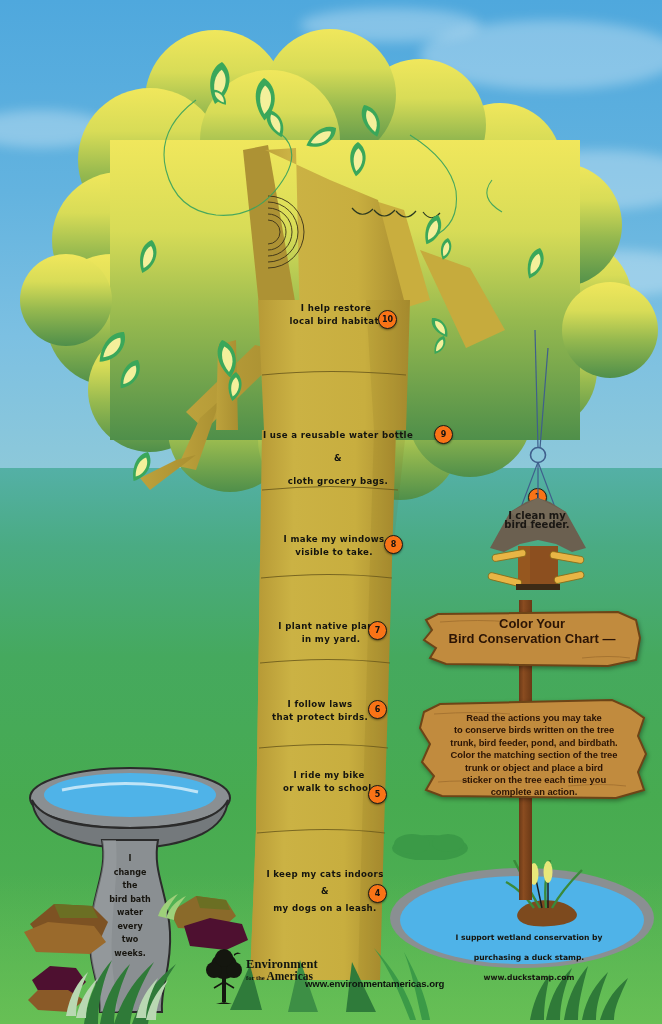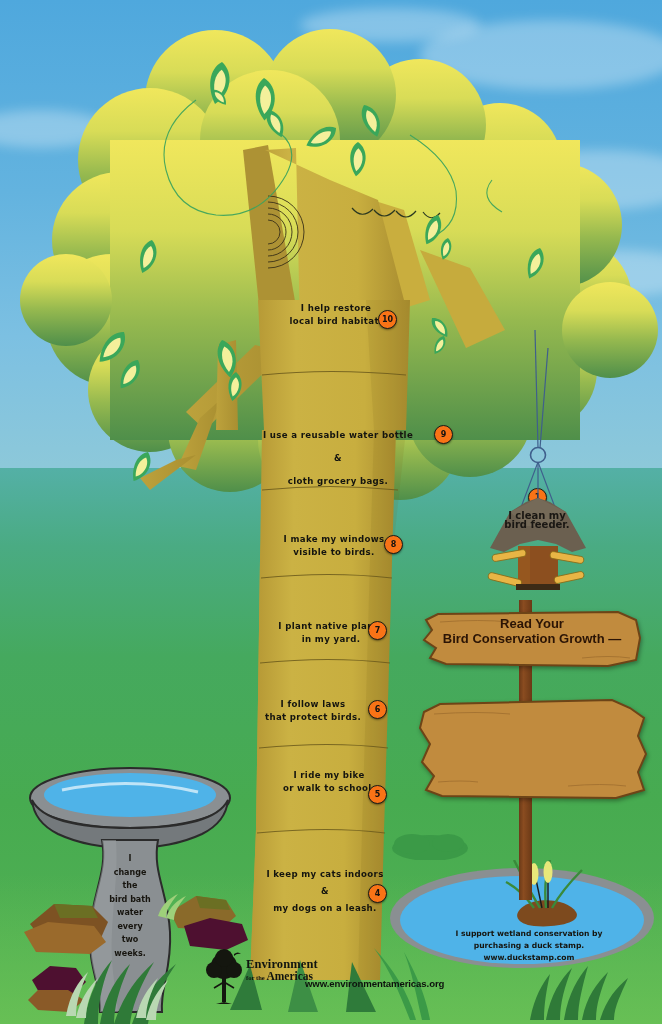--- a/index.html
+++ b/index.html
@@ -102,21 +102,21 @@
     text-align:center; color:#17150f;
     font-family:"DejaVu Sans", sans-serif;
     font-size:8px; font-weight:700; line-height:13.5px;
     white-space:pre-line; width:56px;
   }
   
   .pond-txt {
     position:absolute; z-index:6;
     text-align:center; color:#16150f;
     font-family:"DejaVu Sans", sans-serif;
-    font-size:7.6px; font-weight:700; line-height:12px;
+    font-size:7.6px; font-weight:700; line-height:20px;
     white-space:pre-line; width:210px;
   }
   
   .logo-wrap {
     position:absolute; left:204px; top:952px; z-index:8;
     display:flex; align-items:flex-start;
   }
   .logo-text {
     margin-left:2px; line-height:1;
     font-family:"Liberation Serif", serif;
@@ -354,28 +354,28 @@
   <div class="trunk-line" style="left:241px;top:302px;">I help restore
 local bird habitat.</div>
   <div class="badge" style="left:378px;top:310px;">10</div>
 
   <div class="trunk-line" style="left:243px;top:424px;line-height:23px;">I use a reusable water bottle
 &amp;
 cloth grocery bags.</div>
   <div class="badge" style="left:434px;top:425px;">9</div>
 
   <div class="trunk-line" style="left:239px;top:533px;">I make my windows
-visible to birds.</div>
+visible to take.</div>
   <div class="badge" style="left:384px;top:535px;">8</div>
 
   <div class="trunk-line" style="left:236px;top:620px;">I plant native plants
 in my yard.</div>
   <div class="badge" style="left:368px;top:621px;">7</div>
 
-  <div class="trunk-line" style="left:218px;top:698px;">I follow laws
+  <div class="trunk-line" style="left:225px;top:698px;">I follow laws
 that protect birds.</div>
   <div class="badge" style="left:368px;top:700px;">6</div>
 
   <div class="trunk-line" style="left:234px;top:769px;">I ride my bike
 or walk to school.</div>
   <div class="badge" style="left:368px;top:785px;">5</div>
 
   <div class="trunk-line" style="left:230px;top:866px;line-height:17px;">I keep my cats indoors
 &amp;
 my dogs on a leash.</div>
@@ -412,31 +412,38 @@
 
   <div class="sign-post"></div>
 
   <svg class="sign" style="left:422px;top:608px;width:222px;height:62px;" viewBox="0 0 222 62">
     <path d="M4,12 L16,6 L196,4 L214,12 L218,30 L214,52 L186,58 L24,56 L8,50 L14,40 L2,32 L10,22 Z" fill="#c18b3e" stroke="#6d4417" stroke-width="2"></path>
     <g stroke="#9a6a2c" stroke-width="1" opacity="0.7" fill="none">
       <path d="M18,14 q40,-3 70,0"></path>
       <path d="M160,50 q28,-3 48,0"></path>
     </g>
   </svg>
-  <div class="sign-txt sign1-l1" style="left:432px;top:616px;width:200px;">Read Your</div>
-  <div class="sign-txt sign1-l2" style="left:428px;top:631px;width:208px;">Bird Conservation Growth —</div>
+  <div class="sign-txt sign1-l1" style="left:432px;top:616px;width:200px;">Color Your</div>
+  <div class="sign-txt sign1-l2" style="left:428px;top:631px;width:208px;">Bird Conservation Chart —</div>
 
   <svg class="sign" style="left:418px;top:696px;width:232px;height:108px;" viewBox="0 0 232 108">
     <path d="M6,16 L22,8 L194,4 L212,12 L226,22 L220,40 L228,58 L220,76 L226,94 L198,102 L24,100 L8,94 L16,80 L4,66 L12,48 L2,32 Z" fill="#c18b3e" stroke="#6d4417" stroke-width="2"></path>
     <g stroke="#9a6a2c" stroke-width="1" opacity="0.7" fill="none">
       <path d="M16,18 q44,-3 76,0"></path>
       <path d="M150,90 q34,-3 58,0"></path>
       <path d="M20,86 q24,-2 40,0"></path>
     </g>
   </svg>
+  <div class="sign-txt sign2-body" style="left:420px;top:712px;width:228px;">Read the actions you may take
+to conserve birds written on the tree
+trunk, bird feeder, pond, and birdbath.
+Color the matching section of the tree
+trunk or object and place a bird
+sticker on the tree each time you
+complete an action.</div>
 
   <svg style="position:absolute;left:382px;top:860px;width:280px;height:120px;z-index:2;" viewBox="0 0 280 120">
     <ellipse cx="140" cy="58" rx="132" ry="50" fill="#8a8f92"></ellipse>
     <ellipse cx="140" cy="60" rx="122" ry="44" fill="#4fb3e8"></ellipse>
 
     <path d="M142,46 C158,36 186,40 194,52 C200,62 176,68 152,66 C134,64 130,54 142,46 Z" fill="#7d4a1e"></path>
 
     <g stroke="#3a8a3a" stroke-width="2.4" fill="none">
       <path d="M158,48 C146,28 138,12 132,0"></path>
       <path d="M164,48 C162,26 164,12 168,0"></path>

